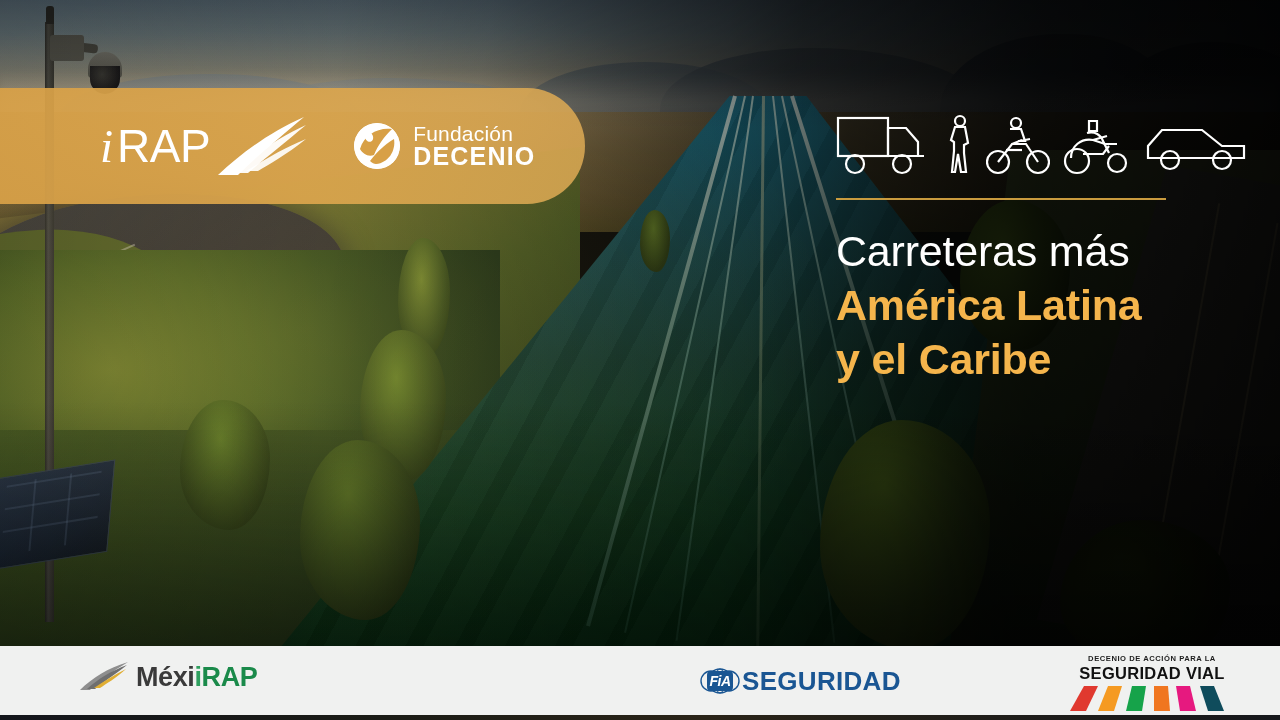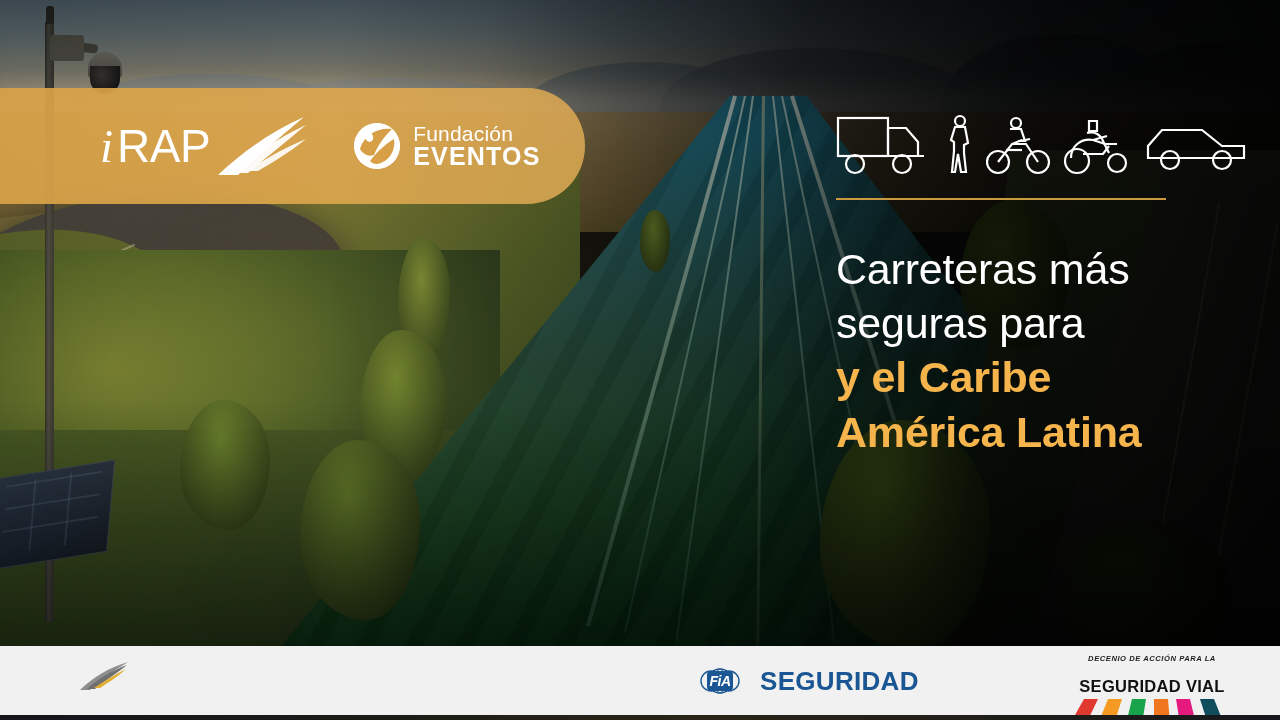--- a/index.html
+++ b/index.html
@@ -127,21 +127,21 @@
   .aleatica { display:flex; align-items:center; gap:13px; }
   .al-mark { position:relative; width:46px; height:46px; border-radius:50%; background:#fff; overflow:hidden; }
   .al-txt { line-height:1.02; }
   .al-l1 { color:#fff; font-size:21px; font-weight:400; letter-spacing:.2px; }
   .al-l2 { color:#fff; font-size:25px; font-weight:700; letter-spacing:1.2px; }
 
   
   .right { position:absolute; left:836px; top:112px; width:400px; }
   .icon-row { display:flex; align-items:flex-end; gap:13px; height:68px; }
   .divider { width:330px; height:2px; background:#c99b3e; margin-top:18px; }
-  .headline { margin-top:42px; }
+  .headline { margin-top:24px; }
   .hl-line { font-size:43px; line-height:1.26; font-weight:400; color:#ffffff; letter-spacing:-0.2px; }
   .hl-line.accent { color:#f5b54c; font-weight:700; }
 
   
   .footer { position:absolute; left:0; top:646px; width:1280px; height:74px;
     background:#f0f1f0; display:flex; align-items:center; }
   .foot-bottom { position:absolute; left:0; top:715px; width:1280px; height:5px;
     background:linear-gradient(90deg,#14161c 0%,#1b1c16 30%,#2a2418 55%,#16181c 100%); }
 
   .foot-item { position:absolute; display:flex; align-items:center; }
@@ -157,31 +157,31 @@
   .globe { position:relative; width:40px; height:40px; border-radius:50%;
     background:radial-gradient(circle at 34% 30%, #eef3f7 0%, #c6d4e0 40%, #8fa7bd 75%, #6d87a0 100%);
     overflow:hidden; }
   .irape-r { position:relative; }
   .irape-i { color:#3b6a9e; font-style:italic; font-family:"Liberation Serif",serif; font-size:30px; }
   .irape-rap { color:#1a7a4e; font-size:33px; font-weight:500; letter-spacing:.5px; }
   .irape-sub { position:absolute; left:0; bottom:-3px; font-size:6.2px; letter-spacing:.85px;
     color:#8a8a8a; font-weight:600; white-space:nowrap; }
 
   
-  .fia { left:700px; top:664px; gap:20px; }
+  .fia { left:700px; top:664px; gap:2px; }
   .fia-mark { position:relative; width:40px; height:34px; }
   .fia-badge { position:absolute; left:7px; top:7px; width:26px; height:20px; background:#1a5693;
     border-radius:4px; color:#fff; font-size:14px; font-weight:700; font-style:italic;
     display:flex; align-items:center; justify-content:center; letter-spacing:-.5px; }
   .fia-txt { color:#1a5693; font-size:26px; font-weight:700; letter-spacing:.3px; }
 
   
   .decade { left:1064px; top:654px; flex-direction:column; align-items:center; }
-  .dec-l1 { font-size:7.6px; font-weight:700; letter-spacing:.55px; color:#1c1c1c;font-style:italic; }
-  .dec-l2 { font-size:16.5px; font-weight:800; letter-spacing:.3px; color:#111; margin-top:14px; }
+  .dec-l1 { font-size:7.6px; font-weight:700; letter-spacing:.55px; color:#1c1c1c; }
+  .dec-l2 { font-size:16.5px; font-weight:800; letter-spacing:.3px; color:#111; margin-top:1px; }
   .zebra { position:relative; width:176px; height:25px; margin-top:3px; }
   .dec-l3 { font-size:9px; font-weight:700; letter-spacing:1.6px; color:#1c1c1c; margin-top:2px; }
 </style>
 </head>
 <body>
 
 <div id="stage">
 
   <div class="photo">
     <div class="sky"></div>
@@ -279,21 +279,21 @@
         <span class="al-mark">
           <svg width="46" height="46" viewBox="0 0 46 46">
             <circle cx="23" cy="23" r="23" fill="#ffffff"></circle>
             <path d="M6 26 C10 12 24 4 38 6 C30 14 24 22 20 32 C14 34 9 31 6 26 Z" fill="#d8a046"></path>
             <path d="M16 38 C22 30 30 22 40 16 C42 28 34 40 22 41 C20 41 18 40 16 38 Z" fill="#d8a046"></path>
             <ellipse cx="15" cy="14" rx="4" ry="5" fill="#ffffff" transform="rotate(-25 15 14)"></ellipse>
           </svg>
         </span>
         <span class="al-txt">
           <div class="al-l1">Fundación</div>
-          <div class="al-l2">EVENTOS</div>
+          <div class="al-l2">DECENIO</div>
         </span>
       </div>
 
     </div>
   </div>
 
   <div class="right">
 
     <div class="icon-row">
       <span>
@@ -340,37 +340,37 @@
           <circle cx="26" cy="46" r="9"></circle>
           <circle cx="78" cy="46" r="9"></circle>
         </svg>
       </span>
     </div>
 
     <div class="divider"></div>
 
     <div class="headline">
       <div class="hl-line">Carreteras más</div>
-      <div class="hl-line">seguras para</div>
+      <div class="hl-line accent">América Latina</div>
       <div class="hl-line accent">y el Caribe</div>
-      <div class="hl-line accent">América Latina</div>
     </div>
 
   </div>
 
   <div class="footer"></div>
 
   <div class="foot-item mexi">
     <span class="mexi-swoosh">
       <svg width="52" height="34" viewBox="0 0 52 34">
         <path d="M2 30 C14 18 30 8 50 2 C34 12 20 21 12 30 Z" fill="#8e8e8e"></path>
         <path d="M9 29 C20 19 33 11 49 5 C36 15 24 23 17 29 Z" fill="#6f6f6f"></path>
         <path d="M16 28 C26 21 36 15 48 9 C38 18 28 24 22 28 Z" fill="#e0ae33"></path>
       </svg>
     </span>
+    <span class="mexi-txt"><span class="mexi-a">Méxi</span><span class="mexi-i">i</span><span class="mexi-b">RAP</span></span>
   </div>
 
 
   <div class="foot-item fia">
     <span class="fia-mark">
       <svg width="40" height="34" viewBox="0 0 40 34">
         <circle cx="11" cy="17" r="10" fill="none" stroke="#1a5693" stroke-width="1.4"></circle>
         <circle cx="20" cy="17" r="12" fill="none" stroke="#1a5693" stroke-width="1.4"></circle>
         <circle cx="29" cy="17" r="10" fill="none" stroke="#1a5693" stroke-width="1.4"></circle>
         <ellipse cx="20" cy="17" rx="5" ry="12" fill="none" stroke="#1a5693" stroke-width="1"></ellipse>

